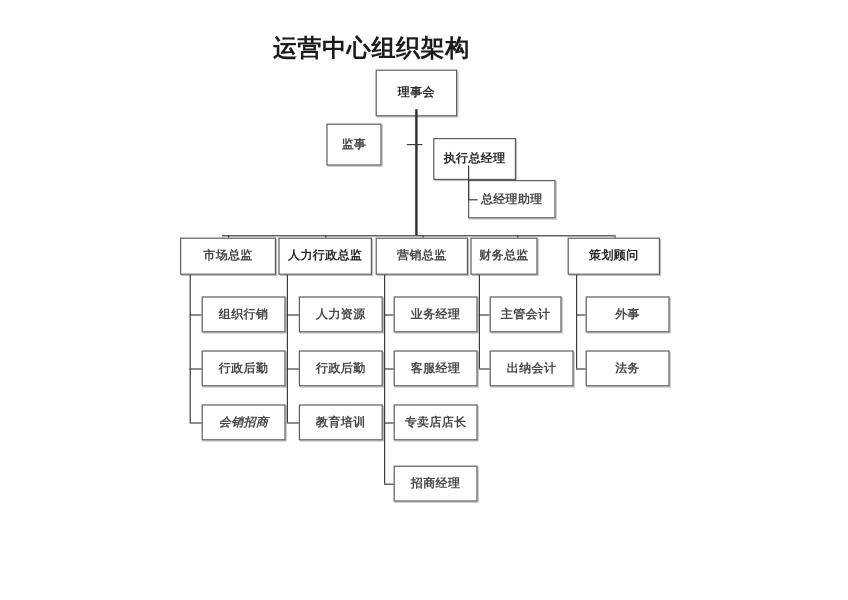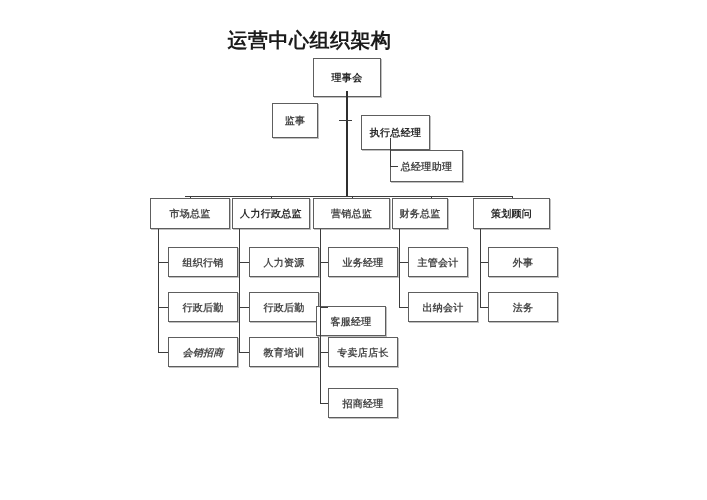--- a/index.html
+++ b/index.html
@@ -81,21 +81,21 @@
       <div class="node faint" style="left: 313px; top: 198px; width: 77px; height: 31px;">营销总监</div>
       <div class="node faint" style="left: 392px; top: 198px; width: 56px; height: 31px;">财务总监</div>
       <div class="node" style="left: 473px; top: 198px; width: 77px; height: 31px;">策划顾问</div>
       <div class="node faint" style="left: 168px; top: 247px; width: 70px; height: 30px;">组织行销</div>
       <div class="node faint" style="left: 168px; top: 292px; width: 70px; height: 30px;">行政后勤</div>
       <div class="node faint" style="left: 168px; top: 337px; width: 70px; height: 30px; font-style: italic;">会销招商</div>
       <div class="node faint" style="left: 249px; top: 247px; width: 70px; height: 30px;">人力资源</div>
       <div class="node faint" style="left: 249px; top: 292px; width: 70px; height: 30px;">行政后勤</div>
       <div class="node faint" style="left: 249px; top: 337px; width: 70px; height: 30px;">教育培训</div>
       <div class="node faint" style="left: 328px; top: 247px; width: 70px; height: 30px;">业务经理</div>
-      <div class="node faint" style="left: 316px; top: 292px; width: 70px; height: 30px; margin-top: 14px;">客服经理</div>
+      <div class="node faint" style="left: 328px; top: 292px; width: 70px; height: 30px;">客服经理</div>
       <div class="node faint" style="left: 328px; top: 337px; width: 70px; height: 30px;">专卖店店长</div>
       <div class="node faint" style="left: 328px; top: 388px; width: 70px; height: 30px;">招商经理</div>
       <div class="node faint" style="left: 408px; top: 247px; width: 60px; height: 30px;">主管会计</div>
       <div class="node faint" style="left: 408px; top: 292px; width: 70px; height: 30px;">出纳会计</div>
       <div class="node faint" style="left: 488px; top: 247px; width: 70px; height: 30px;">外事</div>
       <div class="node faint" style="left: 488px; top: 292px; width: 70px; height: 30px;">法务</div>
     </div>
   <div id="lines-layer">
       <div class="connector thick-v" style="left: 346px; top: 91px; height: 105px;"></div>
       <div class="connector h" style="left: 339px; top: 120px; width: 7px;"></div>

